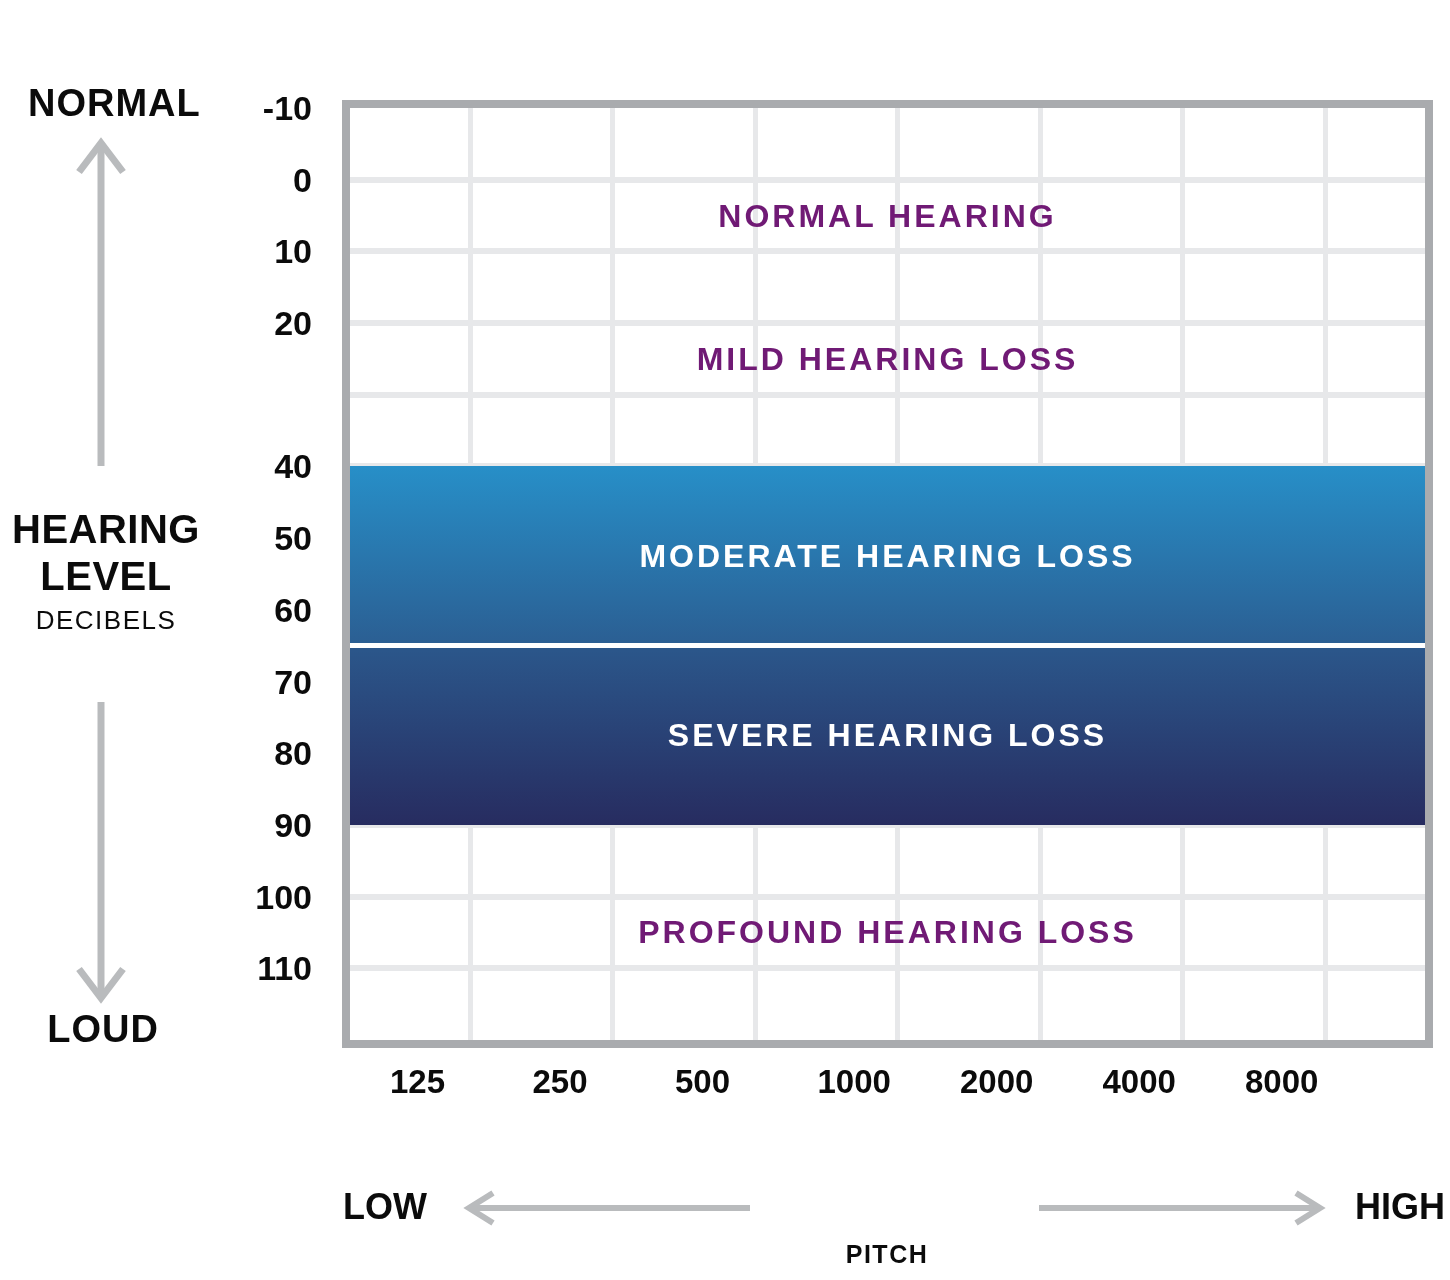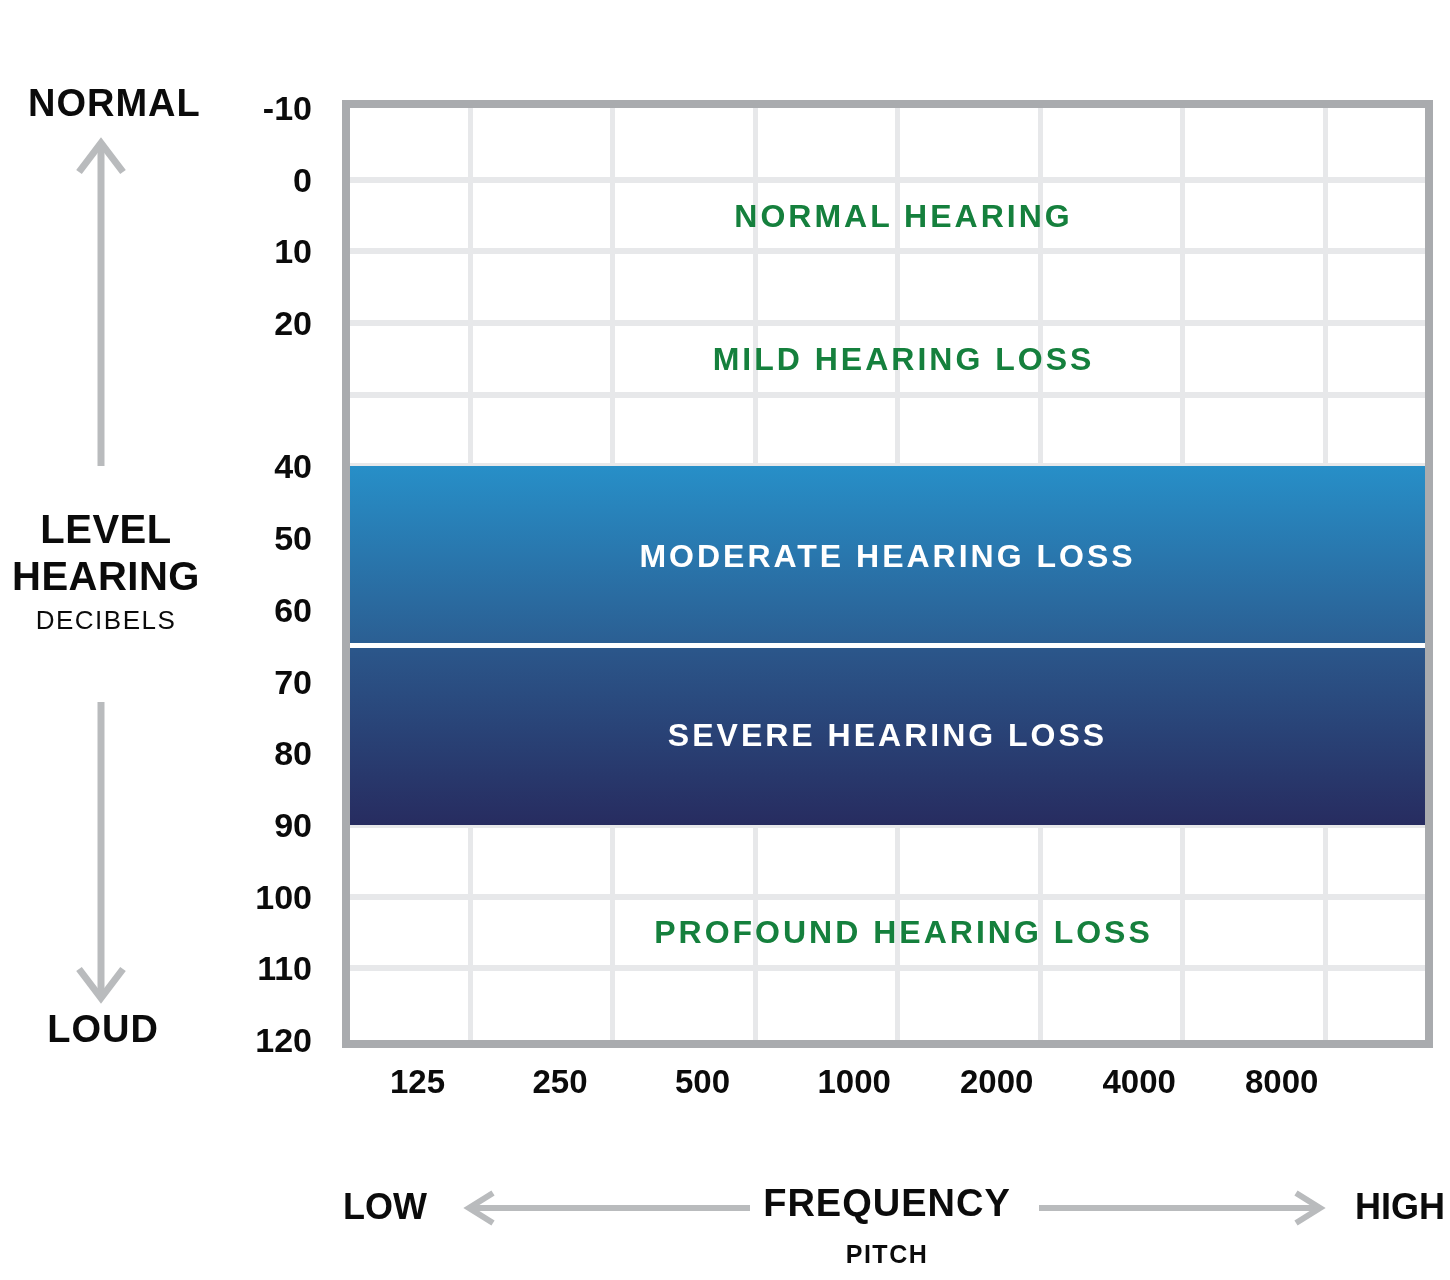--- a/index.html
+++ b/index.html
@@ -59,23 +59,22 @@
   .zone-band{
     position:absolute; left:0; width:100%; z-index:2;
     display:flex; align-items:center; justify-content:center;
   }
   .band-divider{position:absolute; left:0; width:100%; height:5px; z-index:4;}
   .zone-label-plain{
     position:absolute; left:0; width:100%; z-index:3;
     transform:translateY(-50%);
     text-align:center;
     font-size:32px; font-weight:bold; letter-spacing:3px;
-    color:#15803d;
+    color:#701a75;
     white-space:nowrap;
-    padding-left:16px;
   }
   .zone-label-band{
     font-size:32px; font-weight:bold; letter-spacing:3px;
     color:#ffffff;
     white-space:nowrap;
   }
   .y-tick{
     position:absolute; right:0; width:100%;
     text-align:right;
     font-size:34px; font-weight:bold;
@@ -114,22 +113,22 @@
 
 
   <div class="quiet-label">NORMAL</div>
 
   <svg class="v-arrow" style="top:136px;" width="56" height="334" viewBox="0 0 56 334">
     <polyline points="6,36 28,7 50,36" fill="none" stroke="#b9bbbd" stroke-width="7"></polyline>
     <line x1="28" y1="11" x2="28" y2="330" stroke="#b9bbbd" stroke-width="7"></line>
   </svg>
 
   <div class="yaxis-title">
+    <div>HEARING</div>
     <div>LEVEL</div>
-    <div>HEARING</div>
     <div class="yaxis-subtitle">DECIBELS</div>
   </div>
 
   <svg class="v-arrow" style="top:700px;" width="56" height="306" viewBox="0 0 56 306">
     <line x1="28" y1="2" x2="28" y2="294" stroke="#b9bbbd" stroke-width="7"></line>
     <polyline points="6,269 28,298 50,269" fill="none" stroke="#b9bbbd" stroke-width="7"></polyline>
   </svg>
 
   <div class="loud-label">LOUD</div>
 
@@ -139,21 +138,20 @@
       <div class="y-tick" style="top: 227.385px;">10</div>
       <div class="y-tick" style="top: 299.077px;">20</div>
       <div class="y-tick" style="top: 442.462px;">40</div>
       <div class="y-tick" style="top: 514.154px;">50</div>
       <div class="y-tick" style="top: 585.846px;">60</div>
       <div class="y-tick" style="top: 657.538px;">70</div>
       <div class="y-tick" style="top: 729.231px;">80</div>
       <div class="y-tick" style="top: 800.923px;">90</div>
       <div class="y-tick" style="top: 872.615px;">100</div>
       <div class="y-tick" style="top: 944.308px;">110</div>
-      <div class="y-tick" style="top: 1016px;">120</div>
     </div>
 
   <div class="plot-frame"></div>
   <div class="plot-inner" id="plot-inner">
       <div class="hgrid" style="top: 68.6923px; background: rgb(231, 232, 234);"></div>
       <div class="hgrid" style="top: 140.385px; background: rgb(231, 232, 234);"></div>
       <div class="hgrid" style="top: 212.077px; background: rgb(231, 232, 234);"></div>
       <div class="hgrid" style="top: 283.769px; background: rgb(231, 232, 234);"></div>
       <div class="hgrid" style="top: 355.462px; background: rgb(231, 232, 234);"></div>
       <div class="hgrid" style="top: 427.154px; background: rgb(231, 232, 234);"></div>
@@ -192,21 +190,20 @@
       <div class="x-tick" style="left: 1245px;">8000</div>
     </div>
 
   <div class="low-label">LOW</div>
 
   <svg class="h-arrow" style="left:452px; top:1190px;" width="302" height="36" viewBox="0 0 302 36">
     <polyline points="41,3 17,18 41,33" fill="none" stroke="#b9bbbd" stroke-width="6"></polyline>
     <line x1="21" y1="18" x2="298" y2="18" stroke="#b9bbbd" stroke-width="6"></line>
   </svg>
 
-  <div class="xaxis-title">FREQUENCY</div>
 
   <svg class="h-arrow" style="left:1035px; top:1190px;" width="302" height="36" viewBox="0 0 302 36">
     <line x1="4" y1="18" x2="281" y2="18" stroke="#b9bbbd" stroke-width="6"></line>
     <polyline points="261,3 285,18 261,33" fill="none" stroke="#b9bbbd" stroke-width="6"></polyline>
   </svg>
 
   <div class="high-label">HIGH</div>
 
   <div class="xaxis-subtitle">PITCH</div>
 

